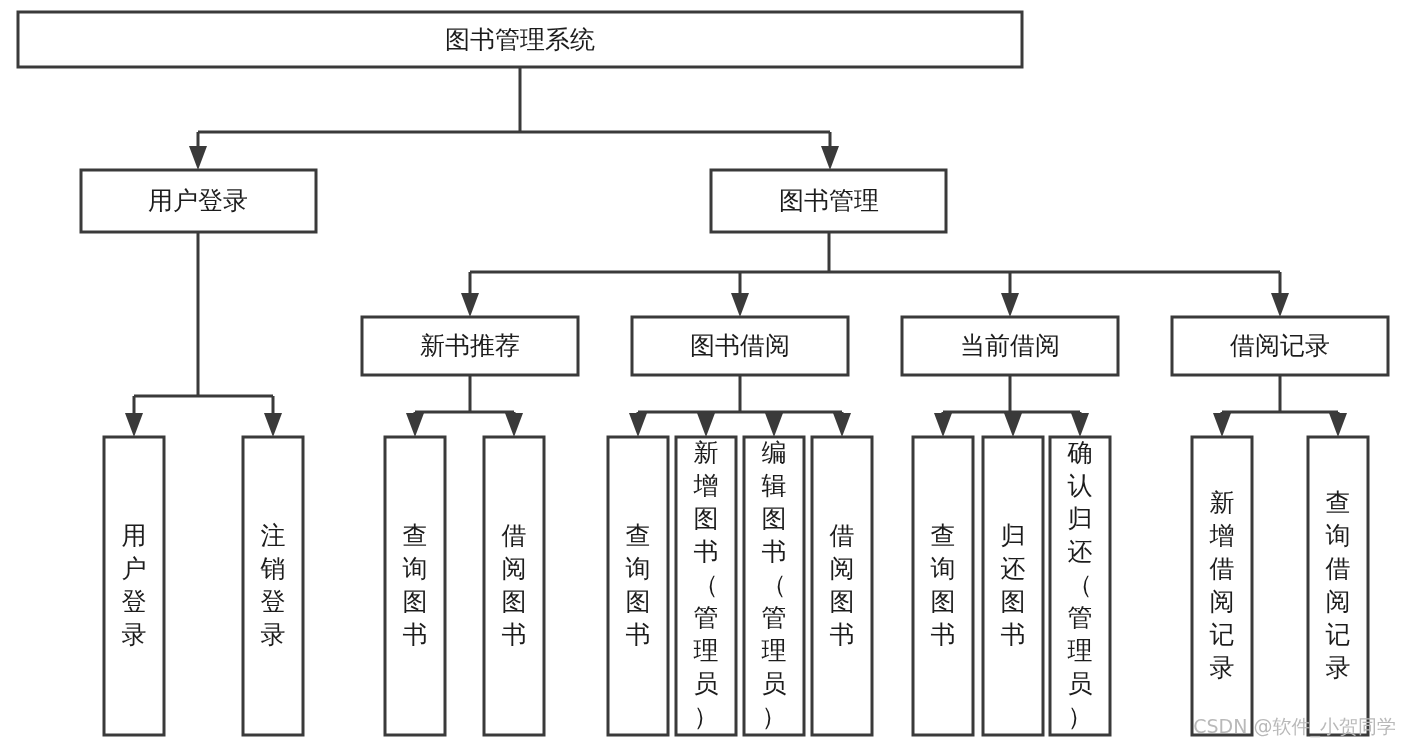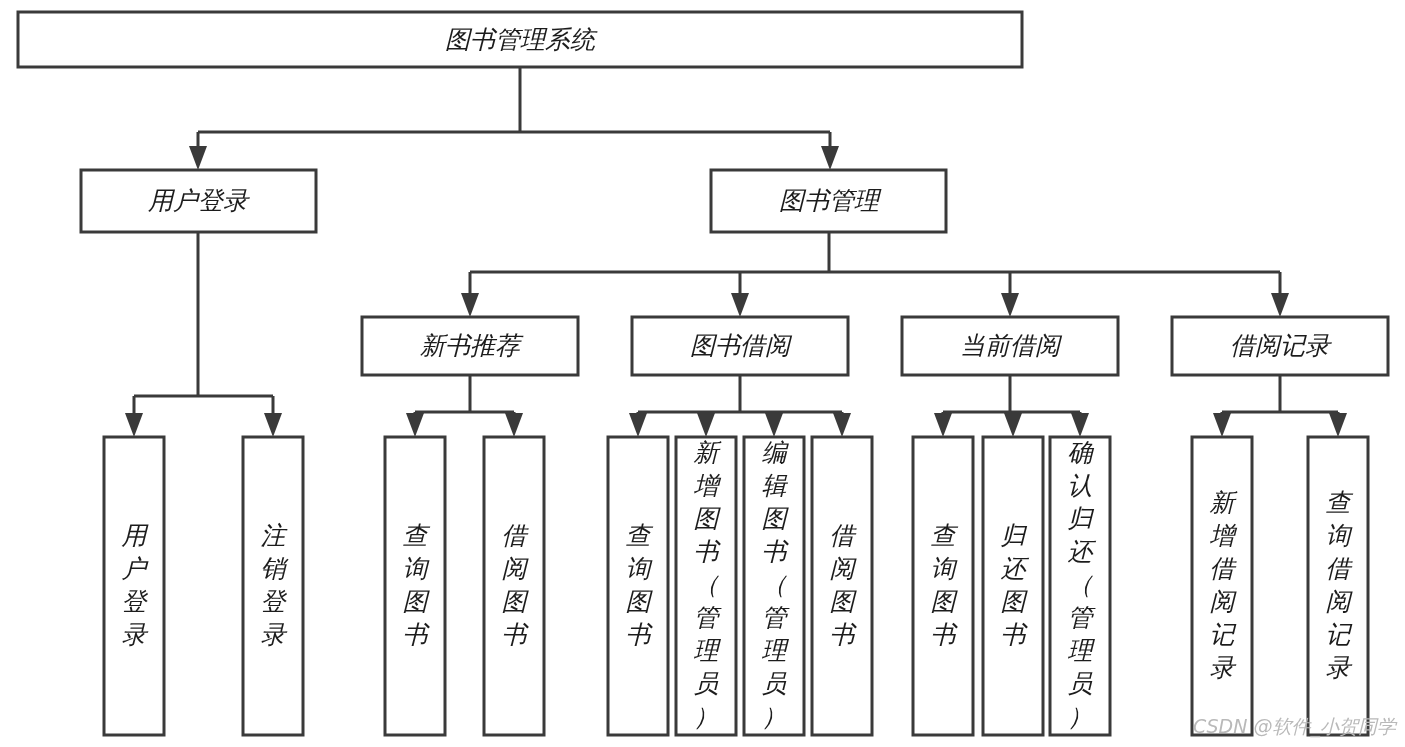--- a/index.html
+++ b/index.html
@@ -13,21 +13,20 @@
     font-family: "Liberation Sans", "DejaVu Sans", sans-serif;
     overflow: hidden;
     position: relative;
   }
   #diagram-root {
     position: absolute;
     left: 0;
     top: 0;
     width: 1405px;
     height: 747px;
-    font-style: italic;
   }
   svg.diagram {
     display: block;
     width: 1405px;
     height: 747px;
   }
   .node-rect {
     fill: #ffffff;
     stroke: #3a3a3a;
     stroke-width: 3;

